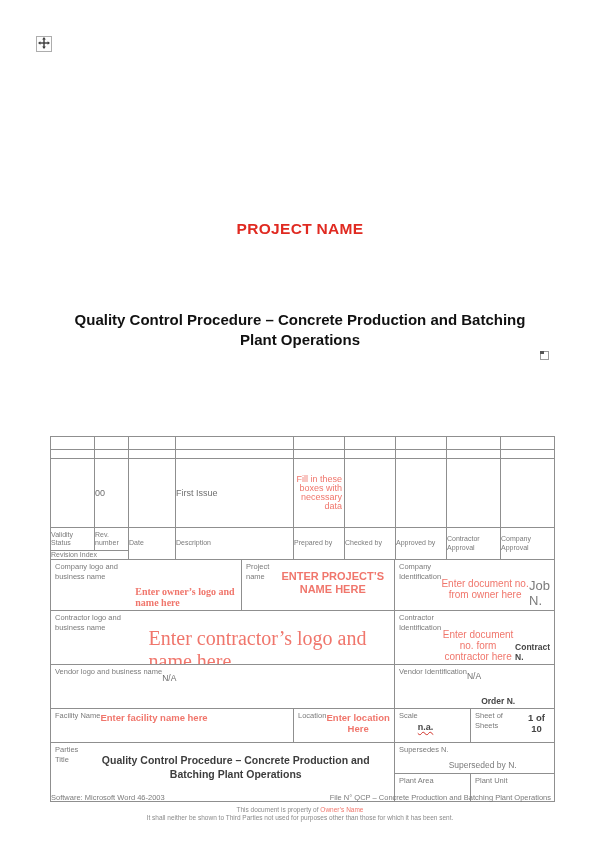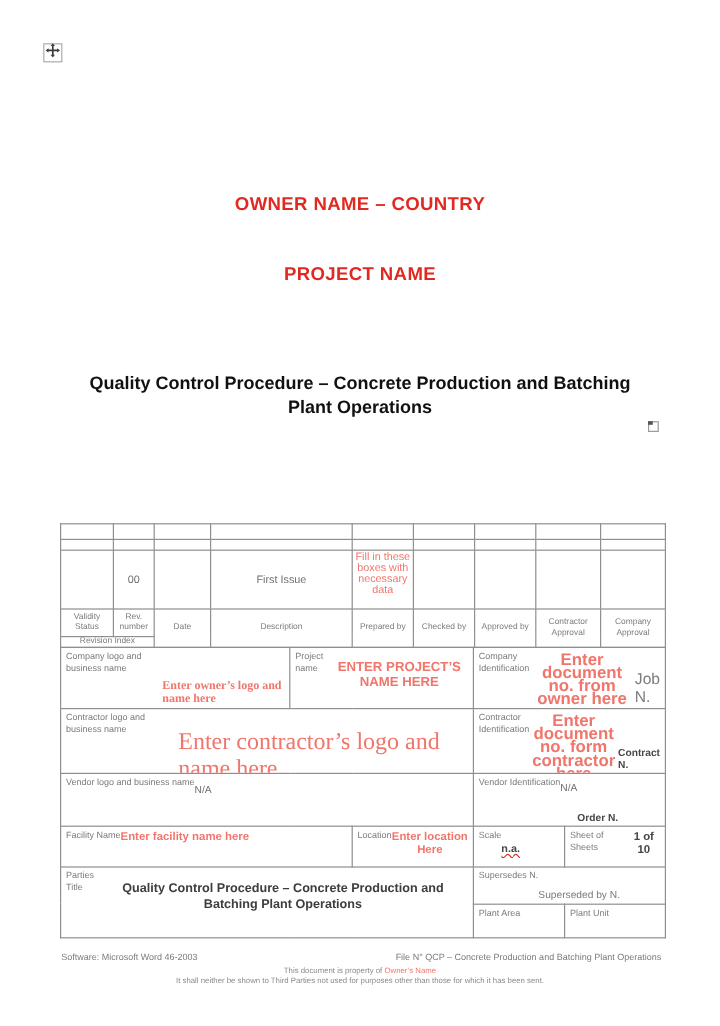--- a/index.html
+++ b/index.html
@@ -25,38 +25,38 @@
 
   .anchor-square{position:absolute;left:540px;top:351px;width:9px;height:9px;border:1px solid #9a9a9a;background:#fff;}
   .anchor-square::before{content:"";position:absolute;left:-1px;top:-1px;width:4px;height:3px;background:#555;}
 
   
   .tables{position:absolute;left:50px;top:436px;width:504px;}
   table{border-collapse:collapse;table-layout:fixed;width:504px;}
   td,th{border:1px solid var(--table-border);padding:0;margin:0;font-weight:normal;overflow:hidden;}
   .t2{margin-top:-1px;}
 
-  .t1 td{text-align:center;vertical-align:middle;color:var(--value-gray);}
+  .t1 td{text-align:left;vertical-align:middle;color:var(--value-gray);}
   .t1 .r1 td{height:13px;}
   .t1 .r2 td{height:9px;}
   .t1 .r3 td{height:49px;font-size:9px;}
   .t1 .r4 td{height:23px;font-size:7px;line-height:8.5px;color:var(--label-gray);}
   .t1 .r5 td{height:9px;font-size:7px;line-height:8px;color:var(--label-gray);}
-  .t1 .note{color:var(--salmon);font-size:7px;line-height:9px;text-align:center;padding:1px 2px;vertical-align:top;}
+  .t1 .note{color:var(--salmon);font-size:7px;line-height:9px;text-align:right;padding:16px 2px;vertical-align:top;}
 
   .t2 td{vertical-align:top;}
   .cell{display:flex;flex-direction:row;padding:2px 4px;}
   .lbl{font-size:7.5px;color:var(--label-gray);line-height:10px;text-align:left;}
   .salmon{color:var(--salmon);}
   .ca{height:50px;} .cb{height:53px;} .cc{height:43px;} .cd{height:33px;}
   .csup{height:29px;} .cplant{height:27px;} .cdoc{height:58px;}
 
   .owner-ph{font-family:"Liberation Serif",serif;font-weight:bold;font-size:10px;color:var(--salmon);margin-top:24px;}
   .project-ph{font-family:Liberation Sans, sans-serif;font-weight:bold;font-size:11px;line-height:13px;color:var(--salmon);text-align:center;margin-top:8px;}
-  .compid-ph{font-size:14px;line-height:11px;color:var(--salmon);text-align:center;margin-top:2px;font-weight:bold;}
+  .compid-ph{font-size:10px;line-height:11px;color:var(--salmon);text-align:center;margin-top:16px;}
   .jobn{font-size:13px;color:var(--label-gray);margin-top:auto;}
   .contractor-ph{font-family:"Liberation Serif",serif;font-size:20px;color:var(--salmon);margin-top:14px;}
   .boldn{font-size:8.5px;font-weight:bold;color:var(--dark-text);margin-top:auto;}
   .na{font-size:8.5px;color:var(--value-gray);margin-top:6px;}
   .na-center{font-size:8.5px;color:var(--value-gray);text-align:center;margin-top:4px;}
   .fac-ph{font-size:9.5px;font-weight:bold;color:var(--salmon);margin-top:1px;}
   .loc-ph{font-size:9.5px;font-weight:bold;line-height:11px;color:var(--salmon);text-align:center;margin-top:1px;}
   .scale-val{font-size:9px;font-weight:bold;color:var(--dark-text);text-align:center;margin-top:2px;
              text-decoration:underline wavy #d23027;text-decoration-skip-ink:none;align-self:center;}
   .sheets-val{font-size:9.5px;font-weight:bold;color:var(--dark-text);text-align:center;margin-top:1px;}
@@ -80,21 +80,20 @@
           <line x1="1.5" y1="6" x2="10.5" y2="6" stroke-width="1.4"></line>
           <path d="M6 0 L4.2 2.4 H7.8 Z" stroke="none"></path>
           <path d="M6 12 L4.2 9.6 H7.8 Z" stroke="none"></path>
           <path d="M0 6 L2.4 4.2 V7.8 Z" stroke="none"></path>
           <path d="M12 6 L9.6 4.2 V7.8 Z" stroke="none"></path>
         </g>
       </svg>
     </span>
   </div>
 
-  <div class="h-owner">OWNER NAME – COUNTRY</div>
   <div class="h-project">PROJECT NAME</div>
   <div class="h-doctitle">Quality Control Procedure – Concrete Production and Batching Plant Operations</div>
 
   <div class="anchor-square"></div>
 
   <div class="tables">
 
     <table class="t1">
       <colgroup>
         <col style="width:44px">

